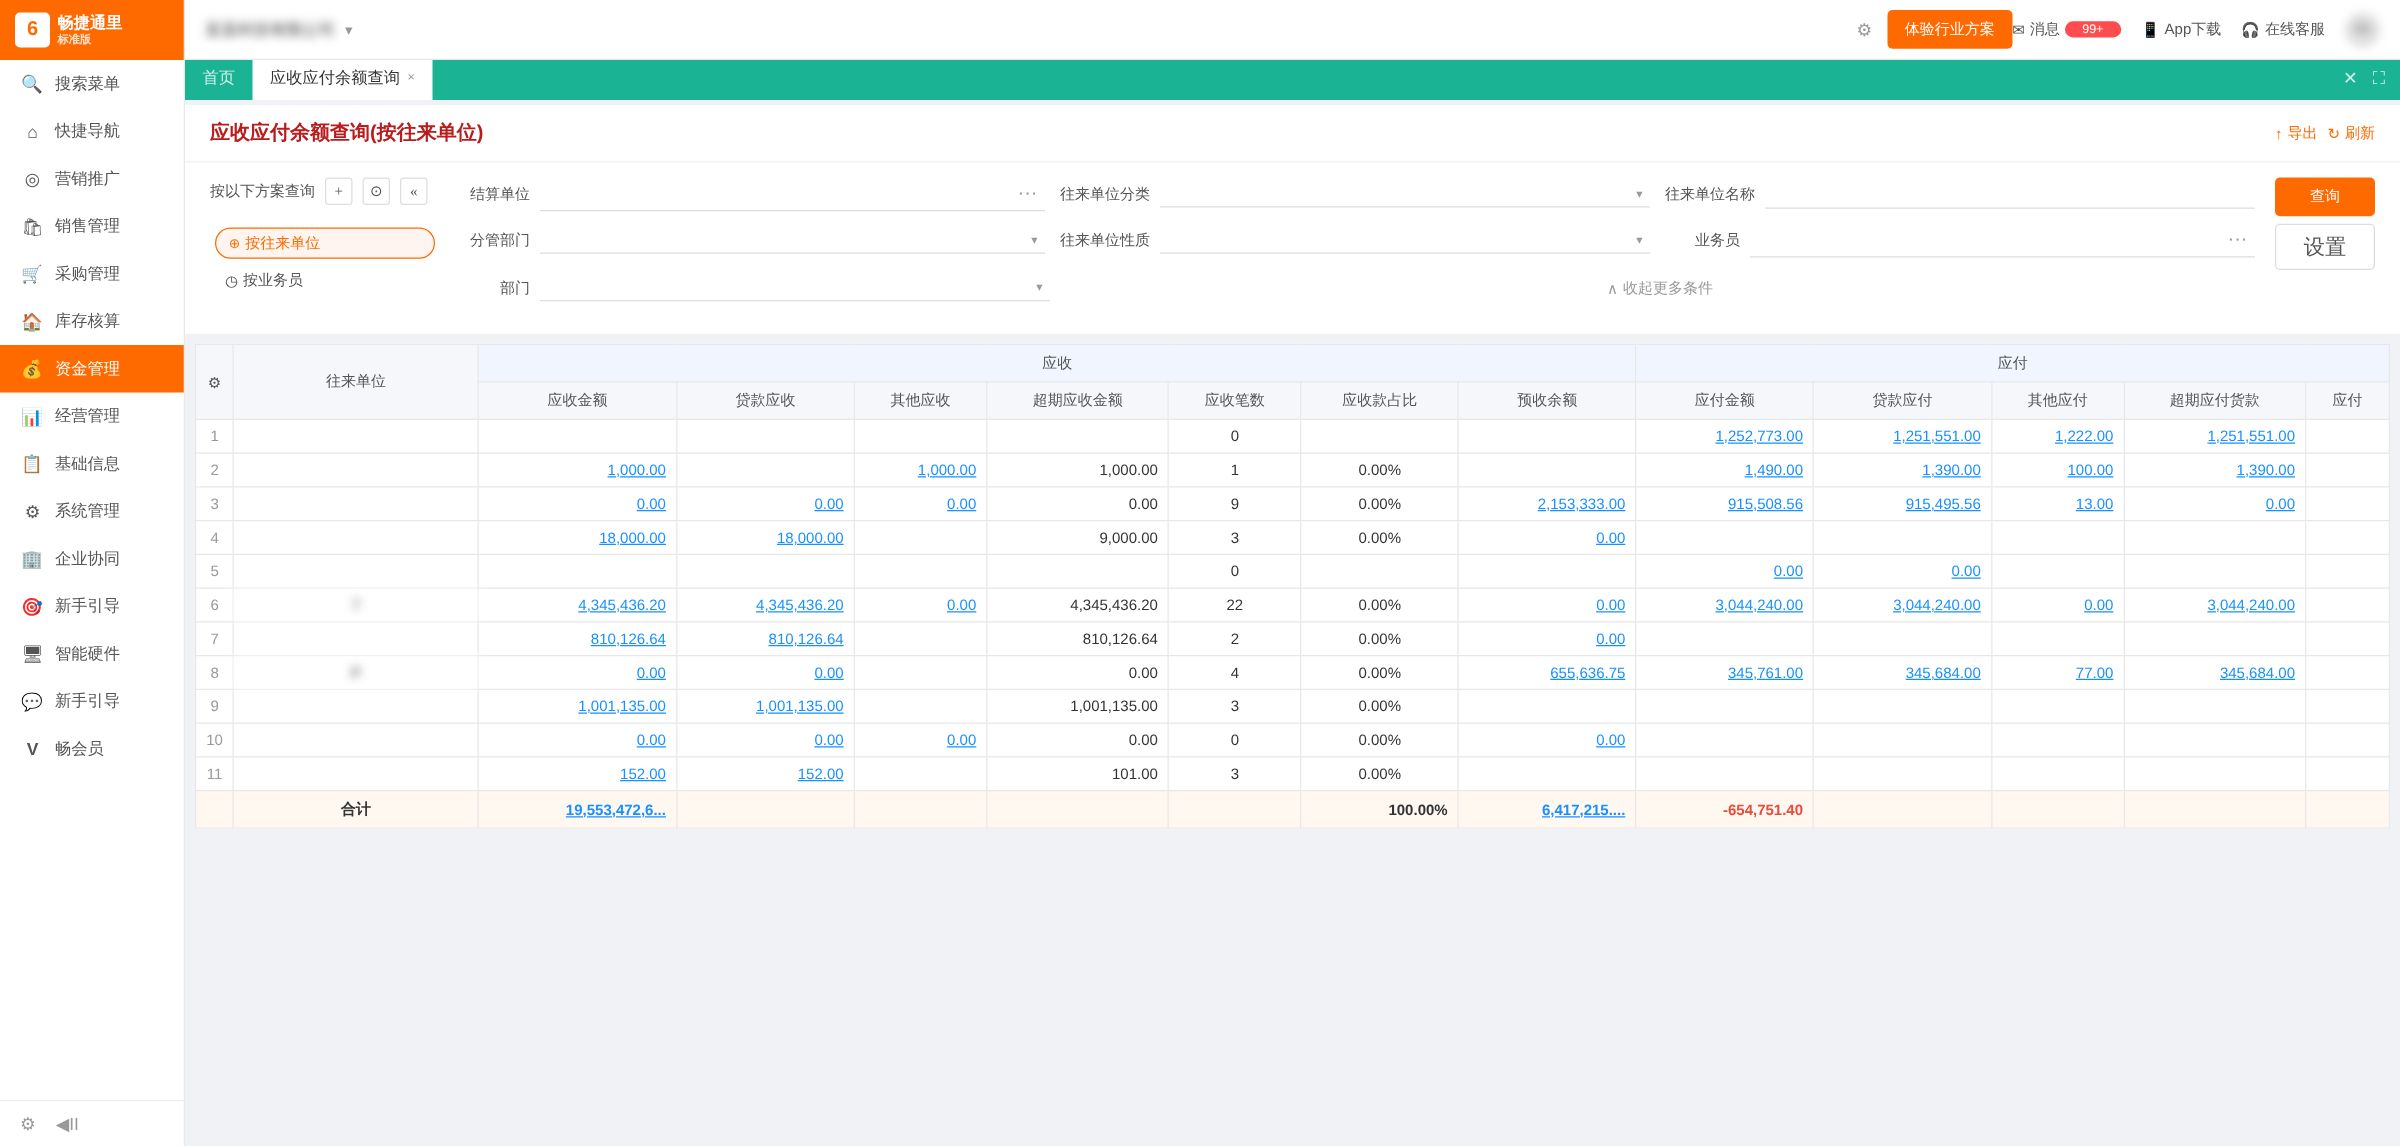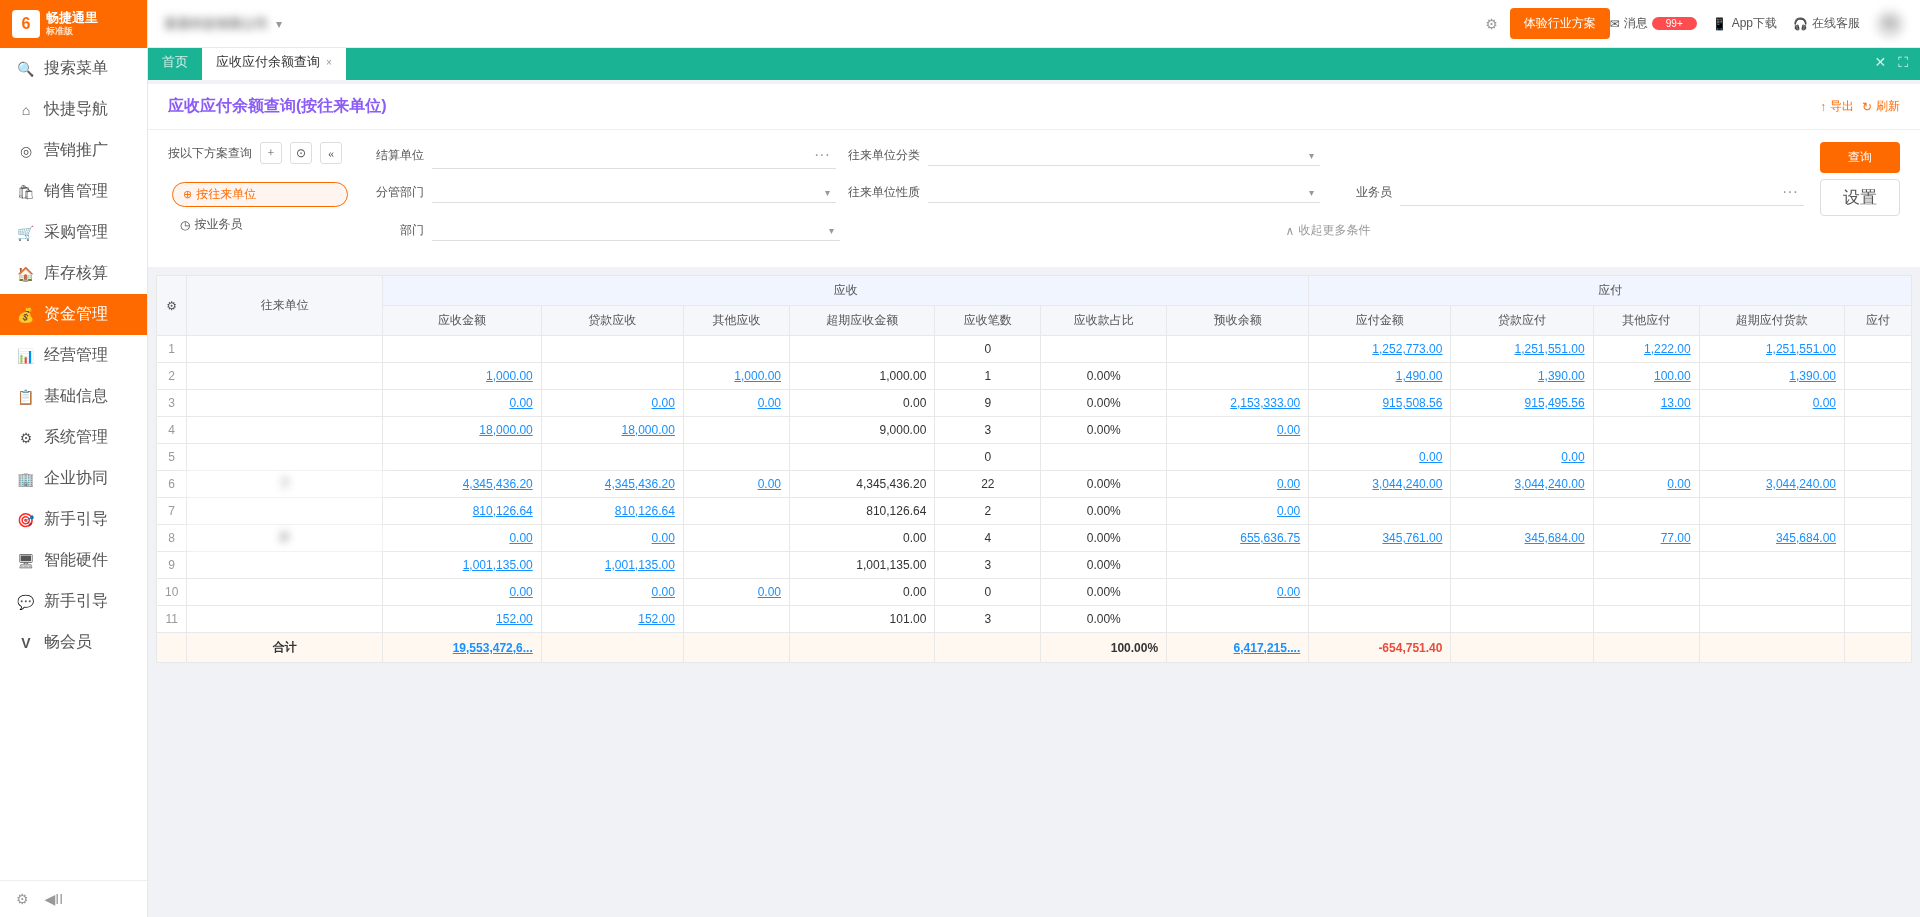--- a/index.html
+++ b/index.html
@@ -22,21 +22,21 @@
     }
     .sidebar-logo-text { display: flex; flex-direction: column; }
     .sidebar-logo-text span:first-child { font-size: 13px; line-height: 1.2; }
     .sidebar-logo-text span:last-child { font-size: 9px; color: rgba(255,255,255,0.8); }
     .sidebar-item {
       display: flex; align-items: center; padding: 10px 16px; cursor: pointer;
       color: #555; transition: background 0.2s;
     }
     .sidebar-item.active { background: #ff6a00; color: white; }
     .sidebar-item .icon { width: 20px; margin-right: 8px; text-align: center; font-size: 14px; }
-    .sidebar-item .label { font-size: 16px; }
+    .sidebar-item .label { font-size: 13px; }
     .sidebar-bottom {
       margin-top: auto; border-top: 1px solid #eee;
       display: flex; align-items: center; padding: 10px 16px; gap: 16px;
     }
     .sidebar-bottom-icon { color: #999; cursor: pointer; font-size: 14px; }
 
     
     .top-header {
       position: fixed; top: 0; left: 148px; right: 0; height: 48px;
       background: #fff; border-bottom: 1px solid #e8e8e8;
@@ -83,21 +83,21 @@
       overflow-y: auto; background: #f0f2f5; padding: 0;
     }
     .page-container { background: #f0f2f5; padding: 0; }
 
     
     .page-header {
       background: #fff; padding: 12px 20px;
       display: flex; align-items: center; justify-content: space-between;
       border-bottom: 1px solid #eee;
     }
-    .page-title { font-size: 16px; font-weight: bold; color: #8b5cf6; }
+    .page-title { font-size: 16px; font-weight: bold; color: #b91c1c; }
     .page-header-actions { display: flex; gap: 8px; align-items: center; }
     .action-btn {
       display: flex; align-items: center; gap: 4px; color: #ff6a00;
       cursor: pointer; font-size: 12px; background: none; border: none;
     }
 
     
     .filter-area {
       background: #fff; padding: 12px 20px; margin-bottom: 8px;
     }
@@ -342,20 +342,24 @@
               <span class="filter-item-label">结算单位</span>
               <div style="flex:1; border-bottom:1px solid #ddd; padding:4px 6px; display:flex; justify-content:flex-end;">
                 <span class="filter-input-dots">···</span>
               </div>
             </div>
             <div class="filter-item">
               <span class="filter-item-label">往来单位分类</span>
               <div style="flex:1; border-bottom:1px solid #ddd; padding:4px 6px; display:flex; justify-content:flex-end;">
                 <span class="filter-select-arrow">▾</span>
               </div>
+            </div>
+            <div class="filter-item">
+              <span class="filter-item-label">往来单位名称</span>
+              <input class="filter-input" type="text" style="">
             </div>
           </div>
 
           <div class="filter-row">
             <div class="filter-item">
               <span class="filter-item-label">分管部门</span>
               <div style="flex:1; border-bottom:1px solid #ddd; padding:4px 6px; display:flex; justify-content:flex-end;">
                 <span class="filter-select-arrow">▾</span>
               </div>
             </div>

